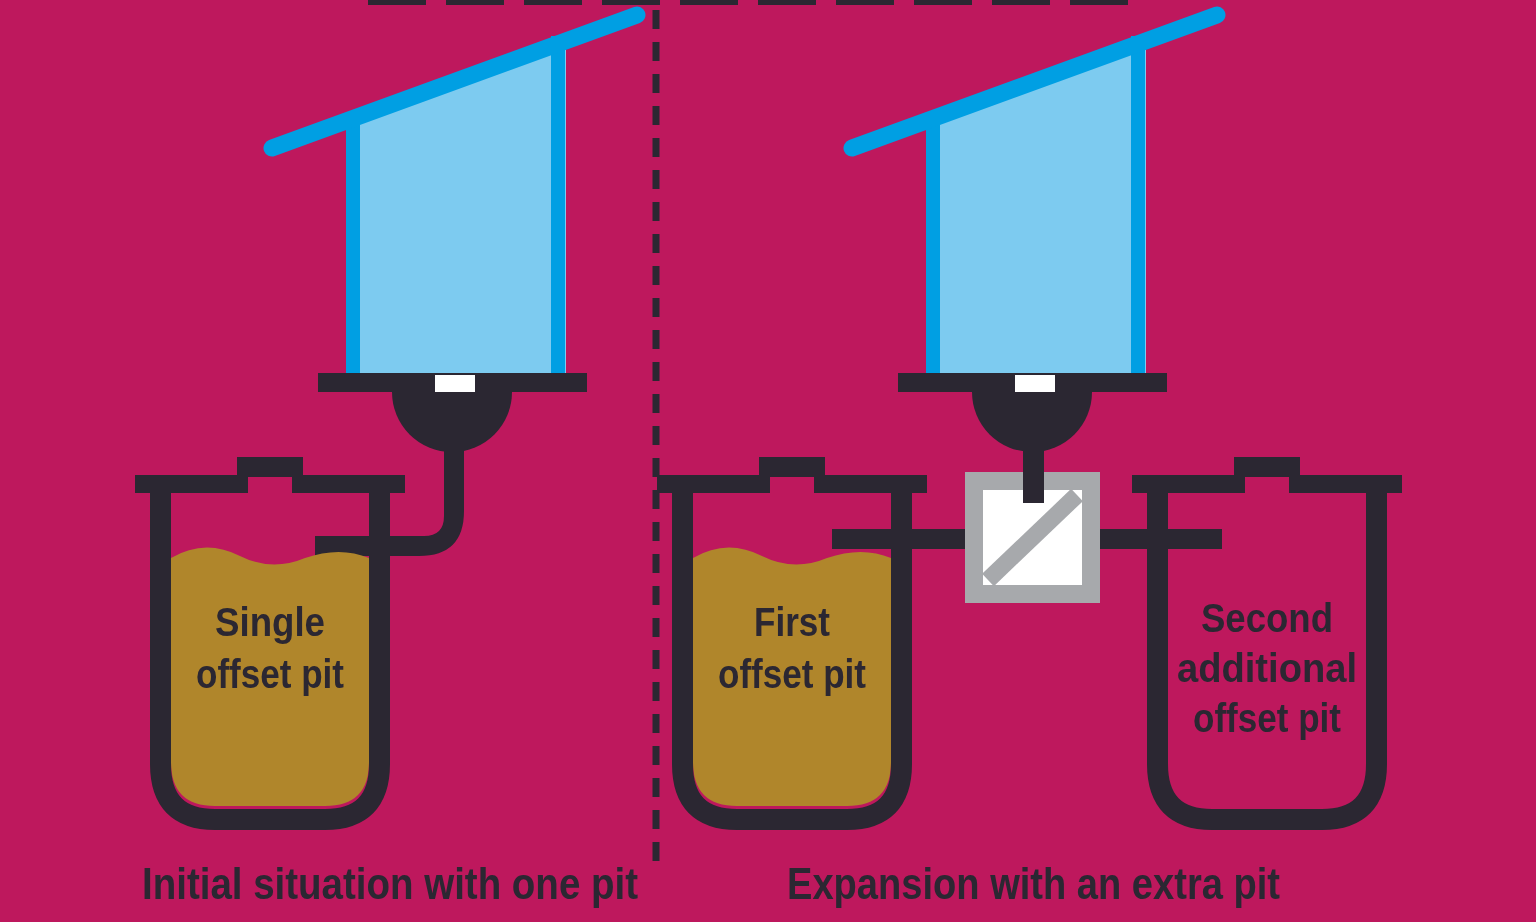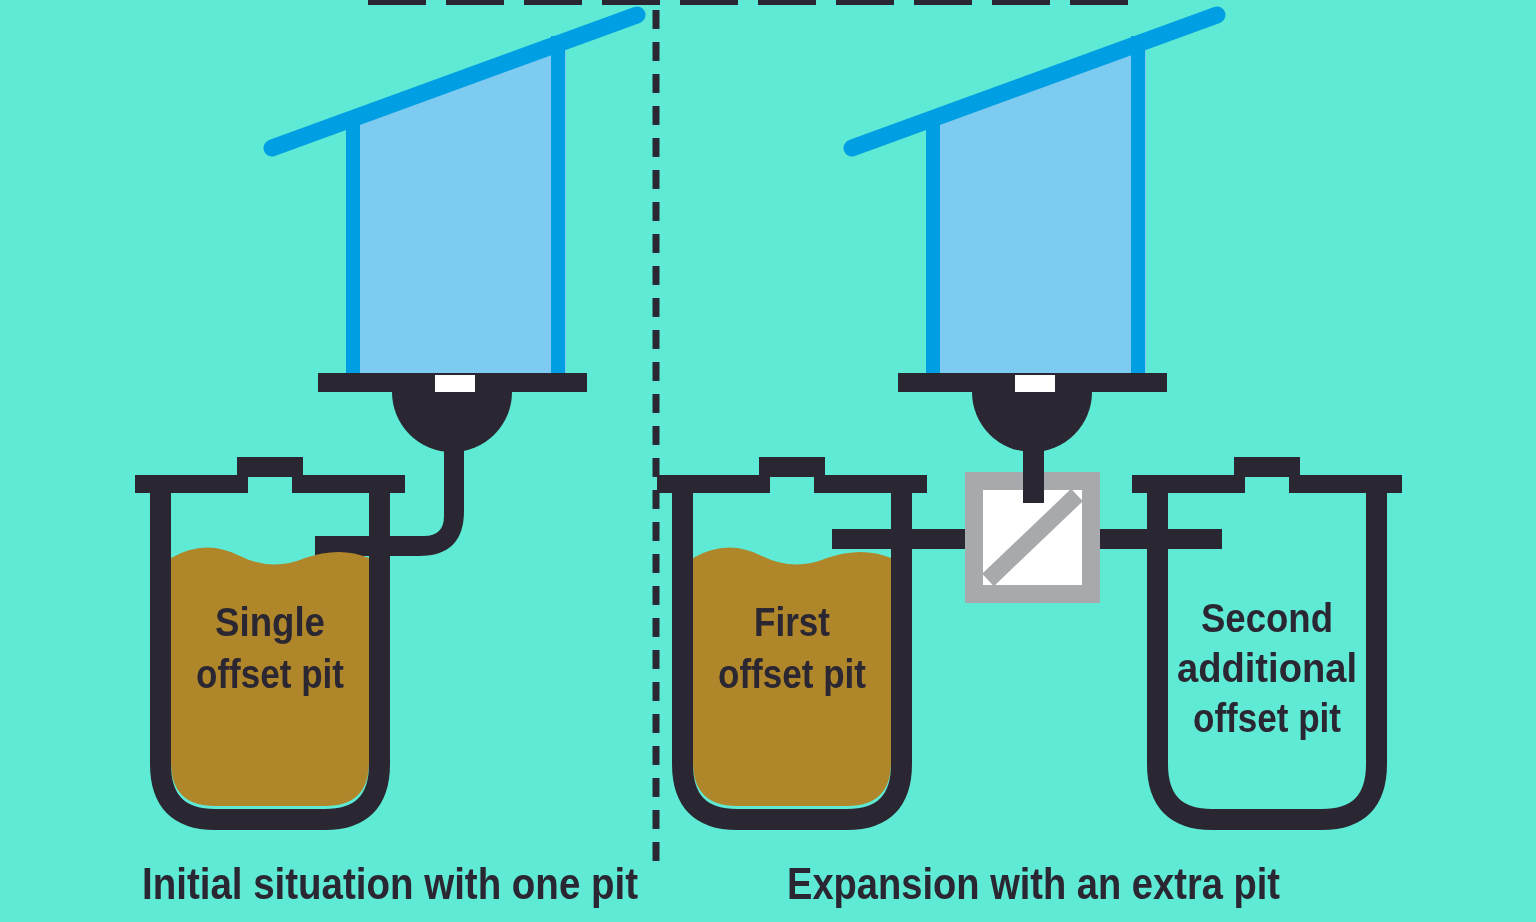--- a/index.html
+++ b/index.html
@@ -4,21 +4,21 @@
 <style>
   html, body {
     margin: 0;
     padding: 0;
     background: #FFFFFF;
   }
   .stage {
     position: relative;
     width: 1536px;
     height: 922px;
-    background: #5eead4;
+    background: #be185d;
     overflow: hidden;
   }
   svg text {
     font-family: "Liberation Sans", "DejaVu Sans", sans-serif;
     font-weight: bold;
     fill: #2B2732;
   }
   .pit-label { font-size: 40px; }
   .caption   { font-size: 44px; }
 </style>

